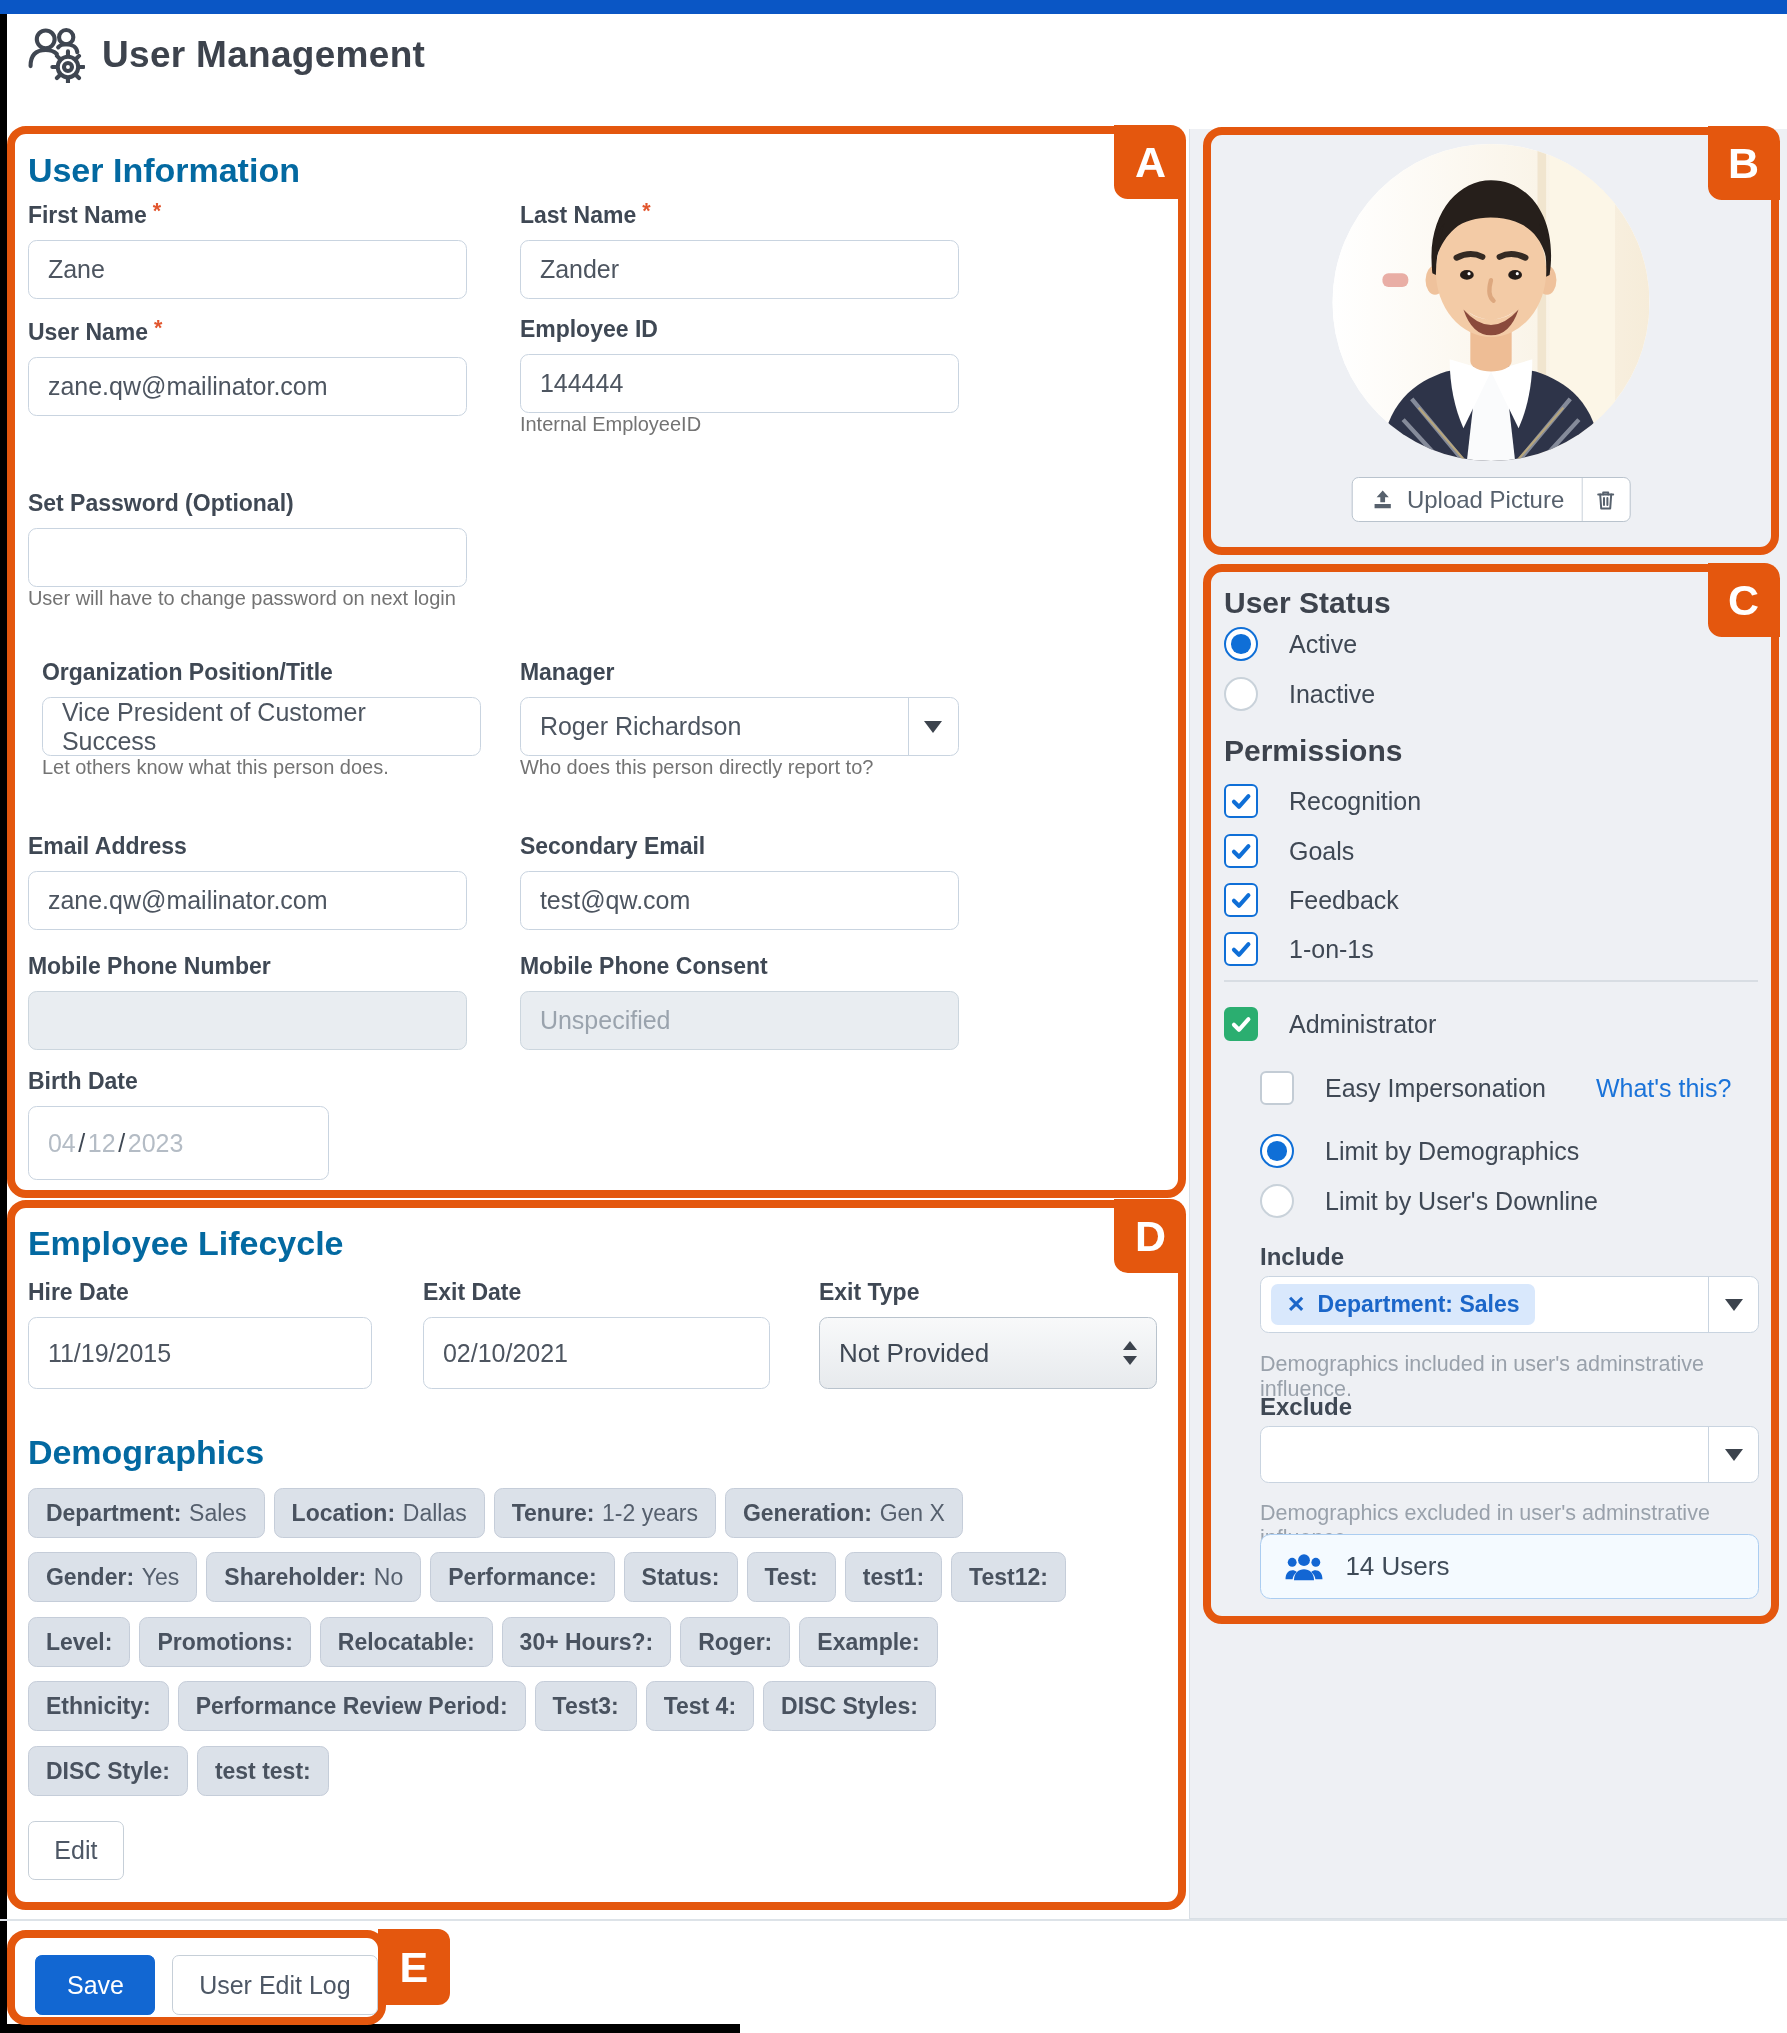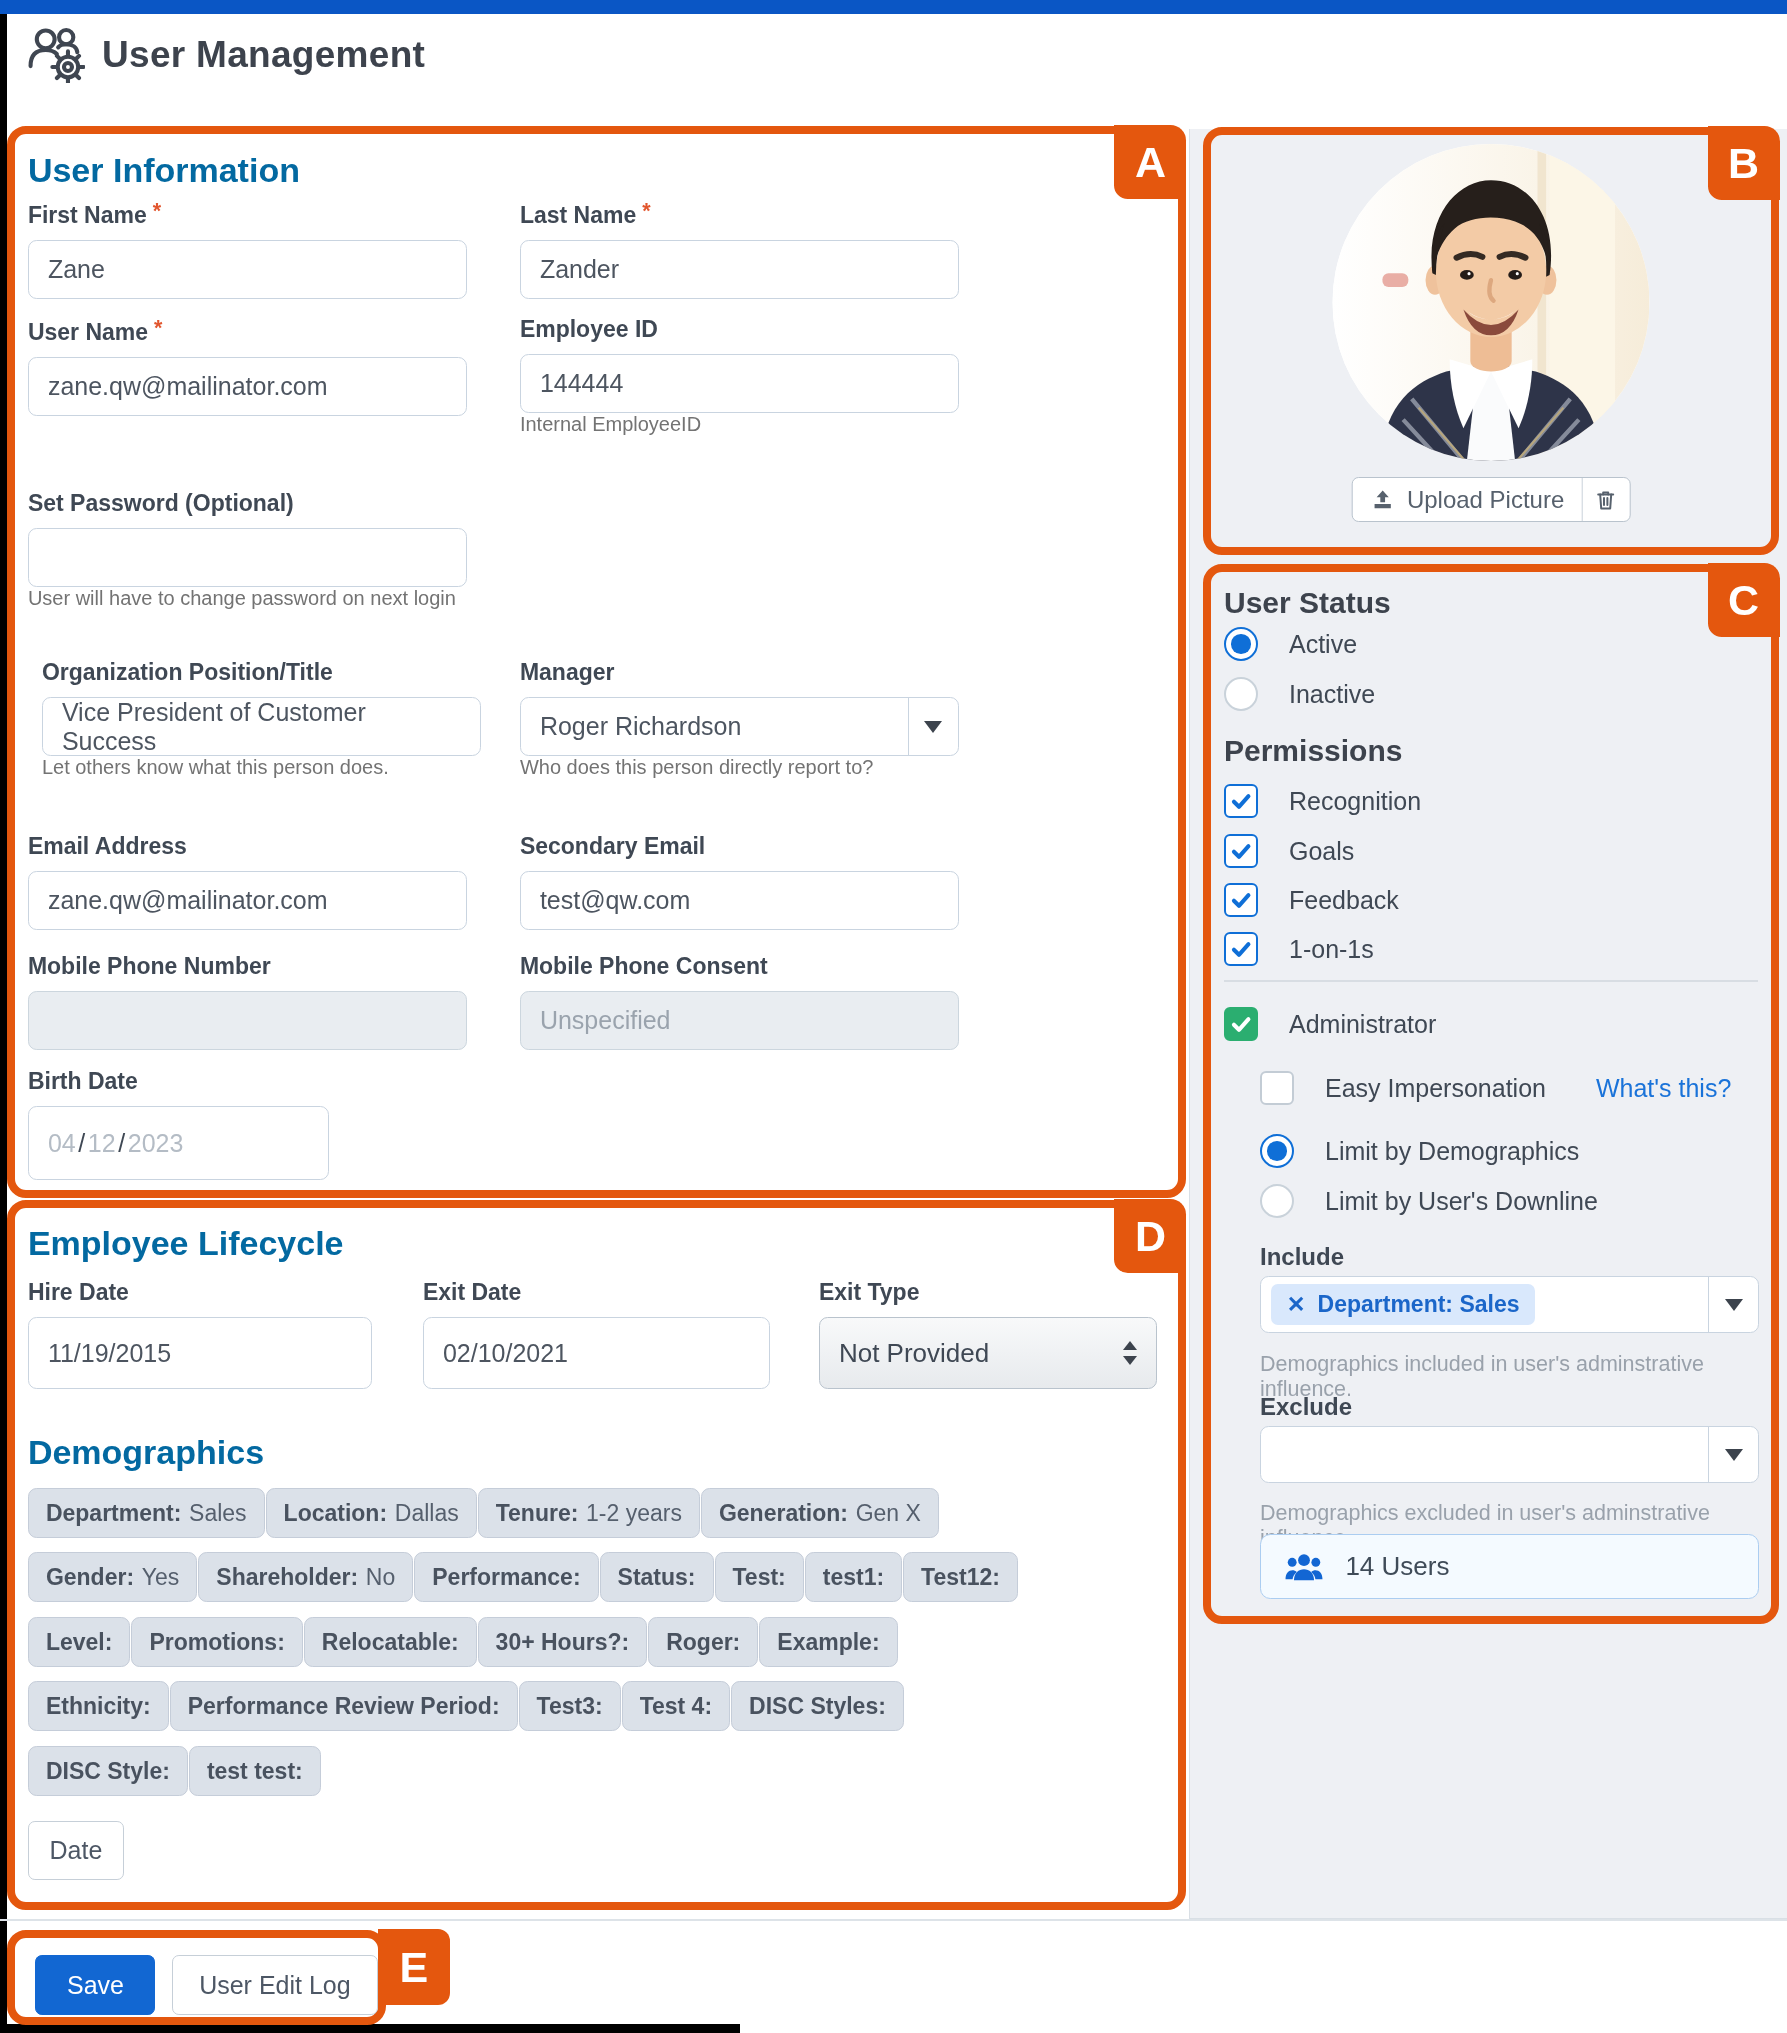--- a/index.html
+++ b/index.html
@@ -46,21 +46,21 @@
            display:flex;align-items:center;justify-content:center}
   .caret{width:0;height:0;border-left:9.5px solid transparent;border-right:9.5px solid transparent;border-top:12px solid #3c434d}
 
   .native-sel{height:72px;border:1.7px solid #b9c3cd;border-radius:8.6px;
               background:linear-gradient(#f8f9fa,#e7eaed);display:flex;align-items:center;
               justify-content:space-between;padding:0 19px;font-size:26px;color:#3f4854}
   .updown{display:flex;flex-direction:column;gap:6px}
   .tri-up{width:0;height:0;border-left:7.7px solid transparent;border-right:7.7px solid transparent;border-bottom:9.5px solid #3c434d}
   .tri-dn{width:0;height:0;border-left:7.7px solid transparent;border-right:7.7px solid transparent;border-top:9.5px solid #3c434d}
 
-  .chiprow{position:absolute;left:13px;display:flex;gap:1px}
+  .chiprow{position:absolute;left:13px;display:flex;gap:9px}
   .chip{height:50px;background:#dbe1e9;border:1.7px solid #c5cdd9;border-radius:8.6px;display:flex;
         align-items:center;padding:0 17px;font-size:23px;color:#555f6d;white-space:nowrap}
   .chip b{font-weight:bold;color:#49525f}
   .chip .v:not(:empty){margin-left:7.7px}
 
   .btn{border-radius:6.9px;display:flex;align-items:center;justify-content:center;font-size:25px;position:absolute}
   .btn-outline{background:#fff;border:1.7px solid #c6cfd8;color:#4d5765}
   .btn-primary{background:#1267d2;color:#fff;border:1.7px solid #1267d2}
 
   
@@ -530,21 +530,21 @@
           <b>DISC Style:</b>
           <span class="v"></span>
         </span>
       <span class="chip">
           <b>test test:</b>
           <span class="v"></span>
         </span>
     </div>
 
     <div class="btn btn-outline" style="left:13px;top:613px;width:96px;height:59px">
-      <span>Date</span>
+      <span>Edit</span>
     </div>
   </section>
 
   <section class="obox box-e">
     <div class="badge badge-e">E</div>
     <div class="btn btn-primary" style="left:20.6px;top:17px;width:120px;height:60px">
       <span>Save</span>
     </div>
     <div class="btn btn-outline" style="left:157px;top:17px;width:206px;height:60px">
       <span>User Edit Log</span>

